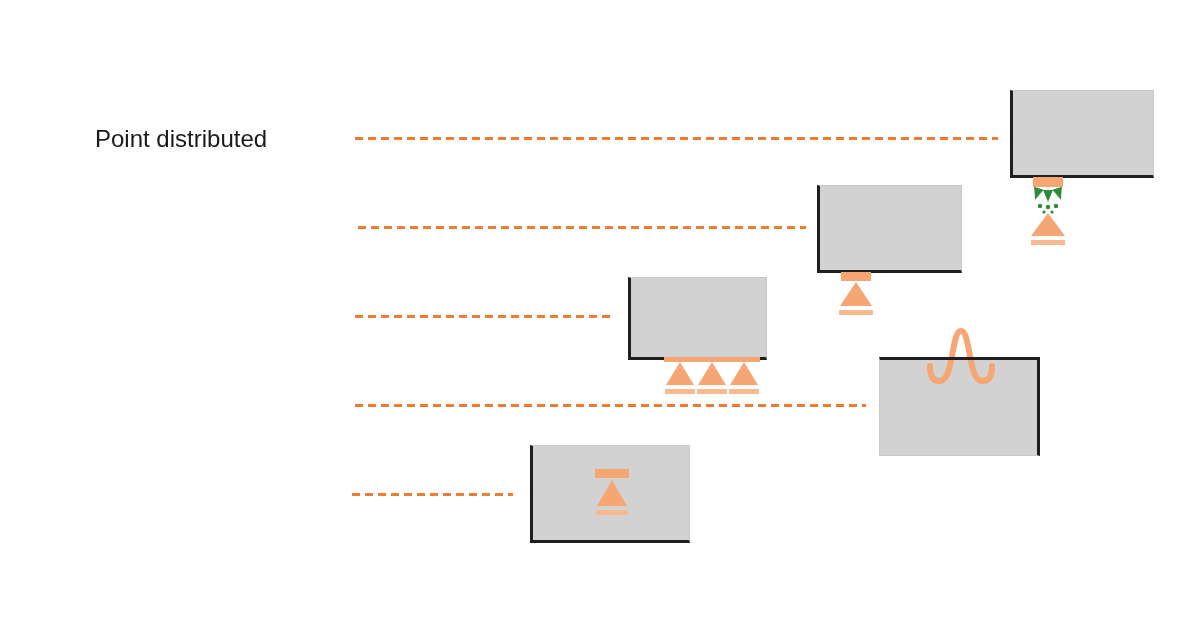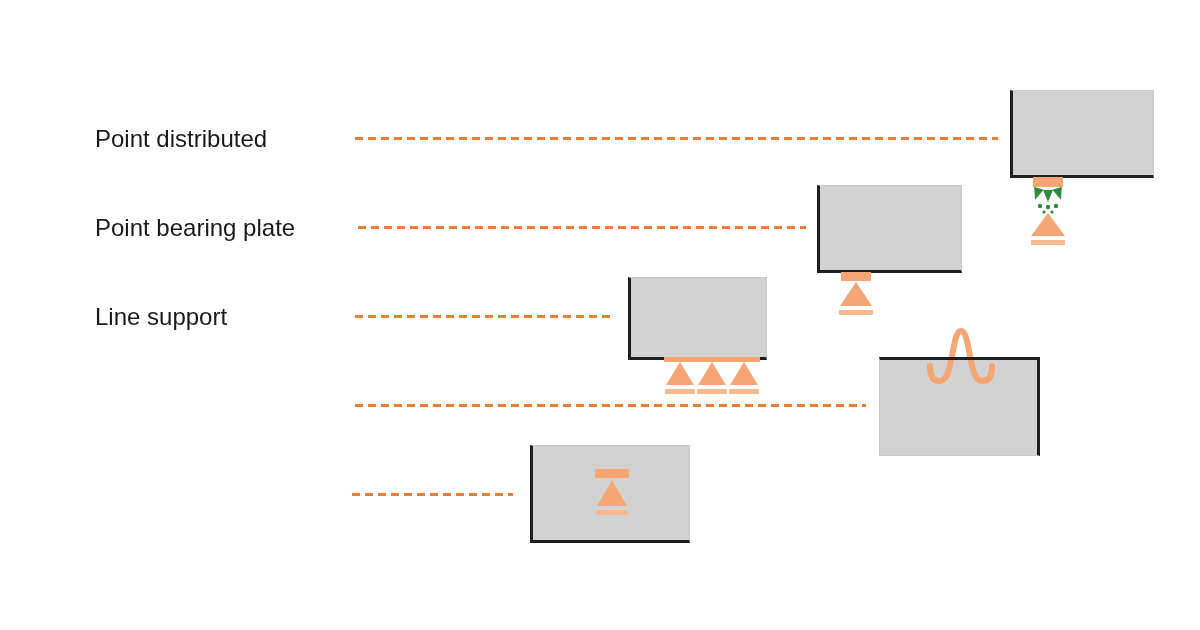--- a/index.html
+++ b/index.html
@@ -50,22 +50,20 @@
     stroke-linecap: round;
   }
   .border-patch { fill: var(--slab-border, #1f1f1f); }
 </style>
 </head>
 <body>
 
 <div class="canvas">
 
   <div class="label" style="top:124px">Point distributed</div>
-  <div class="label" style="top:213px">Point bearing plate</div>
-  <div class="label" style="top:302px">Line support</div>
 
   <div class="leader" style="left:355px; top:137px; width:643px"></div>
   <div class="leader" style="left:358px; top:226px; width:448px"></div>
   <div class="leader" style="left:355px; top:315px; width:259px"></div>
   <div class="leader" style="left:355px; top:404px; width:511px"></div>
   <div class="leader" style="left:352px; top:493px; width:161px"></div>
 
   <div class="slab edge-left edge-bottom" style="left:1010px; top:90px; width:144px; height:88px"></div>
   <div class="slab edge-left edge-bottom" style="left:817px; top:185px; width:145px; height:88px"></div>
   <div class="slab edge-left edge-bottom" style="left:628px; top:277px; width:139px; height:83px"></div>

